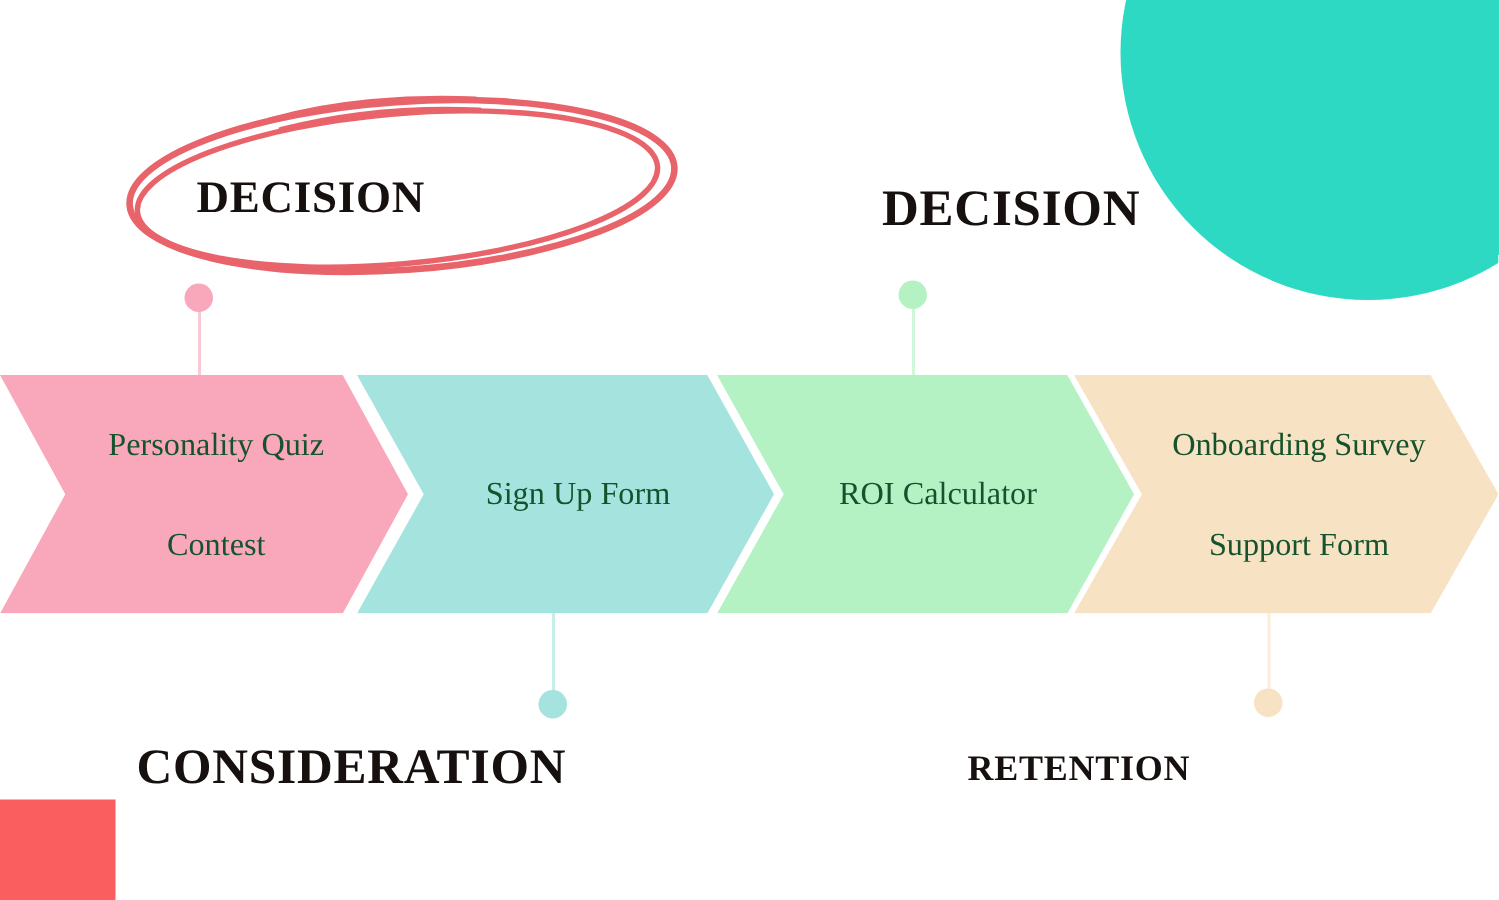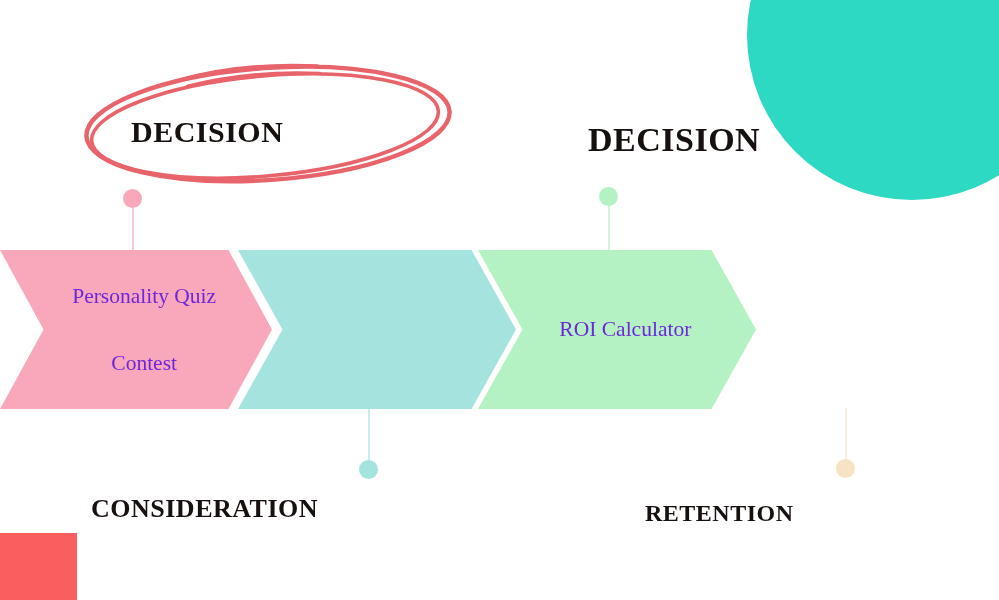--- a/index.html
+++ b/index.html
@@ -62,21 +62,21 @@
     align-items: center;
     justify-content: center;
     -webkit-clip-path: polygon(0 0, 84% 0, 100% 50%, 84% 100%, 0 100%, 16% 50%);
     clip-path: polygon(0 0, 84% 0, 100% 50%, 84% 100%, 0 100%, 16% 50%);
     box-sizing: border-box;
   }
   .arrow-lines {
     width: 76%;
     margin-left: 6%;
     text-align: center;
-    color: #6d28d9;
+    color: #14532d;
     font-size: 21.5px;
     line-height: 1.33;
   }
   .arrow-line {
     margin: 0;
     padding: 0;
   }
   .arrow-line + .arrow-line {
     margin-top: 38px;
   }
@@ -120,21 +120,21 @@
   
   .stage-label {
     position: absolute;
     font-weight: bold;
     color: #16100e;
     letter-spacing: .5px;
     white-space: nowrap;
   }
   #label-awareness     { left: 131px; top: 115px; font-size: 30px; }
   #label-decision      { left: 588px; top: 121px; font-size: 34px; }
-  #label-consideration { left:  91px; top: 494px; font-size: 26px; }
+  #label-consideration { left:  91px; top: 494px; font-size: 33px; }
   #label-retention     { left: 645px; top: 500px; font-size: 24px; }
 
   
   #awareness-circle {
     position: absolute;
     left: 72px;
     top: 58px;
     width: 390px;
     height: 130px;
     pointer-events: none;
@@ -178,29 +178,36 @@
 
     <div class="arrow" id="arrow-0">
       <div class="arrow-lines">
         <p class="arrow-line">Personality Quiz</p>
         <p class="arrow-line">Contest</p>
       </div>
     </div>
 
     <div class="arrow" id="arrow-1">
       <div class="arrow-lines">
+        <p class="arrow-line">Sign Up Form</p>
       </div>
     </div>
 
     <div class="arrow" id="arrow-2">
       <div class="arrow-lines">
         <p class="arrow-line">ROI Calculator</p>
       </div>
     </div>
 
+    <div class="arrow" id="arrow-3">
+      <div class="arrow-lines">
+        <p class="arrow-line">Onboarding Survey</p>
+        <p class="arrow-line">Support Form</p>
+      </div>
+    </div>
 
   </div>
 
   <div class="stage-label" id="label-awareness">DECISION</div>
   <div class="stage-label" id="label-decision">DECISION</div>
   <div class="stage-label" id="label-consideration">CONSIDERATION</div>
   <div class="stage-label" id="label-retention">RETENTION</div>
 
 </div>
 

